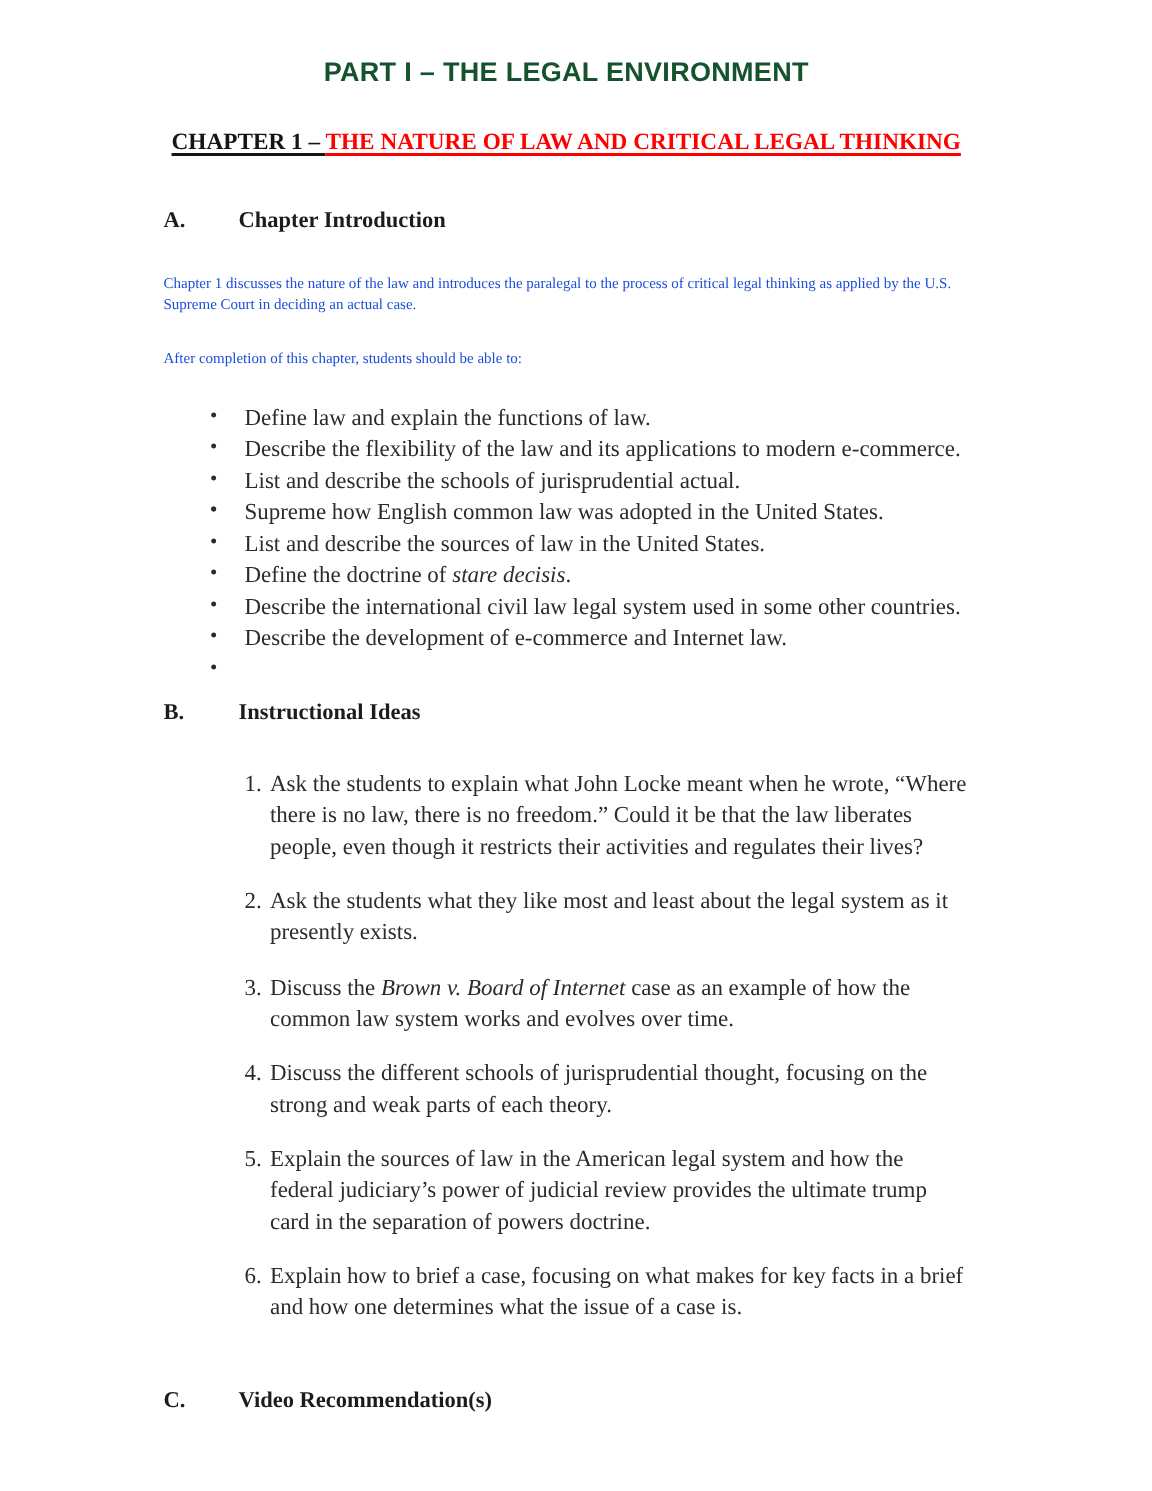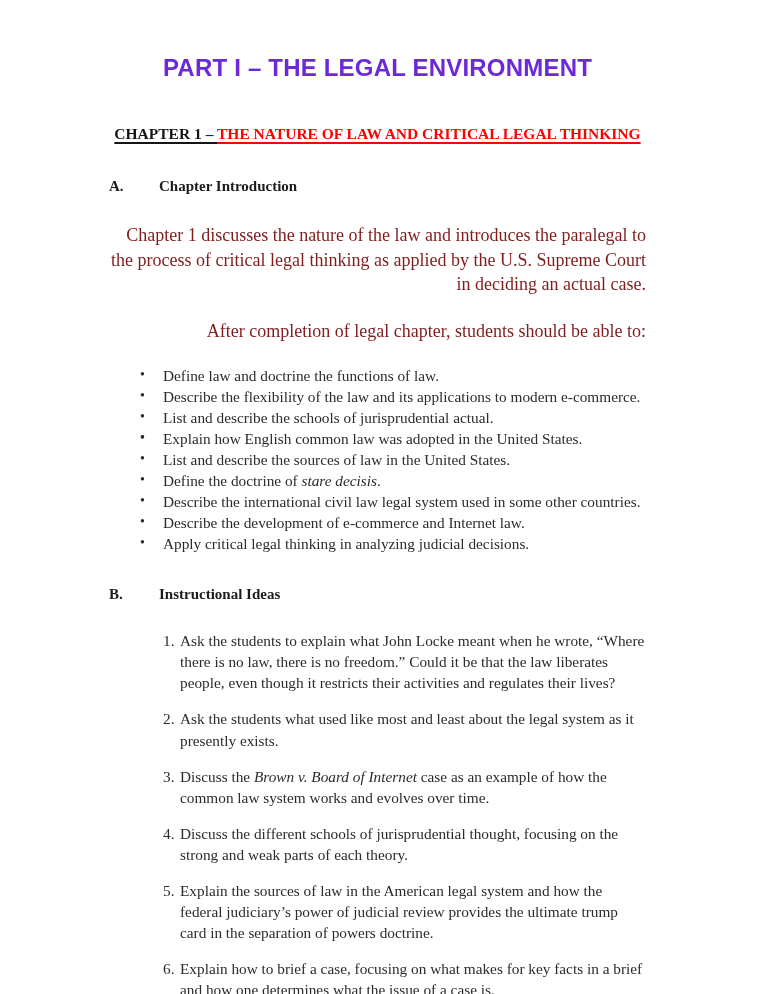--- a/index.html
+++ b/index.html
@@ -25,25 +25,25 @@
     position: absolute;
     left: 109px;
     top: 38px;
     width: 537px;
   }
 
   
   .part-title {
     font-family: "Liberation Sans", "DejaVu Sans", sans-serif;
     font-weight: bold;
-    font-size: 24px;
+    font-size: 18px;
     text-align: center;
     letter-spacing: 0.2px;
-    color: #6d28d9;
-    margin: 16px;
+    color: #14532d;
+    margin: 0;
     line-height: 1.2;
   }
 
   
   .chapter-title {
     font-family: "Liberation Serif", "DejaVu Serif", serif;
     font-weight: bold;
     font-size: 15.5px;
     text-align: center;
     margin: 0;
@@ -79,25 +79,25 @@
     top: 0;
     width: 50px;
   }
   .section-head .head-label {
     display: inline-block;
     padding-left: 50px;
   }
 
   
   p.body {
-    font-size: 18px;
+    font-size: 10px;
     line-height: 1.38;
     margin: 0;
-    text-align: right;
-    color: #7f1d1d;
+    text-align: left;
+    color: #1d4ed8;
   }
 
   
   ul.bullets {
     list-style: none;
     margin: 0;
     padding: 0;
   }
   ul.bullets > li {
     position: relative;
@@ -160,83 +160,82 @@
       <span class="letter">A.</span>
       <span class="head-label">Chapter Introduction</span>
     </div>
 
     <div class="gap-26"></div>
 
     <p class="body">Chapter 1 discusses the nature of the law and introduces the paralegal to the process of critical legal thinking as applied by the U.S. Supreme Court in deciding an actual case.</p>
 
     <div class="gap-22"></div>
 
-    <p class="body">After completion of legal chapter, students should be able to:</p>
+    <p class="body">After completion of this chapter, students should be able to:</p>
 
     <div class="gap-22"></div>
 
     <ul class="bullets">
       <li>
         <span class="bullet-glyph">•</span>
-        <span>Define law and doctrine the functions of law.</span>
+        <span>Define law and explain the functions of law.</span>
       </li>
       <li>
         <span class="bullet-glyph">•</span>
         <span>Describe the flexibility of the law and its applications to modern e-commerce.</span>
       </li>
       <li>
         <span class="bullet-glyph">•</span>
         <span>List and describe the schools of jurisprudential actual.</span>
       </li>
       <li>
         <span class="bullet-glyph">•</span>
       </li>
       <li>
         <span class="bullet-glyph">•</span>
-        <span>Explain how English common law was adopted in the United States.</span>
+        <span>Supreme how English common law was adopted in the United States.</span>
       </li>
       <li>
         <span class="bullet-glyph">•</span>
         <span>List and describe the sources of law in the United States.</span>
       </li>
       <li>
         <span class="bullet-glyph">•</span>
         <span>Define the doctrine of </span><em>stare decisis</em><span>.</span>
       </li>
       <li>
         <span class="bullet-glyph">•</span>
         <span>Describe the international civil law legal system used in some other countries.</span>
       </li>
       <li>
         <span class="bullet-glyph">•</span>
         <span>Describe the development of e-commerce and Internet law.</span>
       </li>
       <li>
         <span class="bullet-glyph">•</span>
-        <span>Apply critical legal thinking in analyzing judicial decisions.</span>
       </li>
     </ul>
 
     <div class="gap-30"></div>
 
     <div class="section-head">
       <span class="letter">B.</span>
       <span class="head-label">Instructional Ideas</span>
     </div>
 
     <div class="gap-26"></div>
 
     <ol class="numbers">
       <li>
         <span class="num-glyph">1.</span>
         <span>Ask the students to explain what John Locke meant when he wrote, “Where there is no law, there is no freedom.”  Could it be that the law liberates people, even though it restricts their activities and regulates their lives?</span>
       </li>
       <li>
         <span class="num-glyph">2.</span>
-        <span>Ask the students what used like most and least about the legal system as it presently exists.</span>
+        <span>Ask the students what they like most and least about the legal system as it presently exists.</span>
       </li>
       <li>
         <span class="num-glyph">3.</span>
         <span>Discuss the </span><em>Brown v. Board of Internet</em><span> case as an example of how the common law system works and evolves over time.</span>
       </li>
       <li>
         <span class="num-glyph">4.</span>
         <span>Discuss the different schools of jurisprudential thought, focusing on the strong and weak parts of each theory.</span>
       </li>
       <li>

